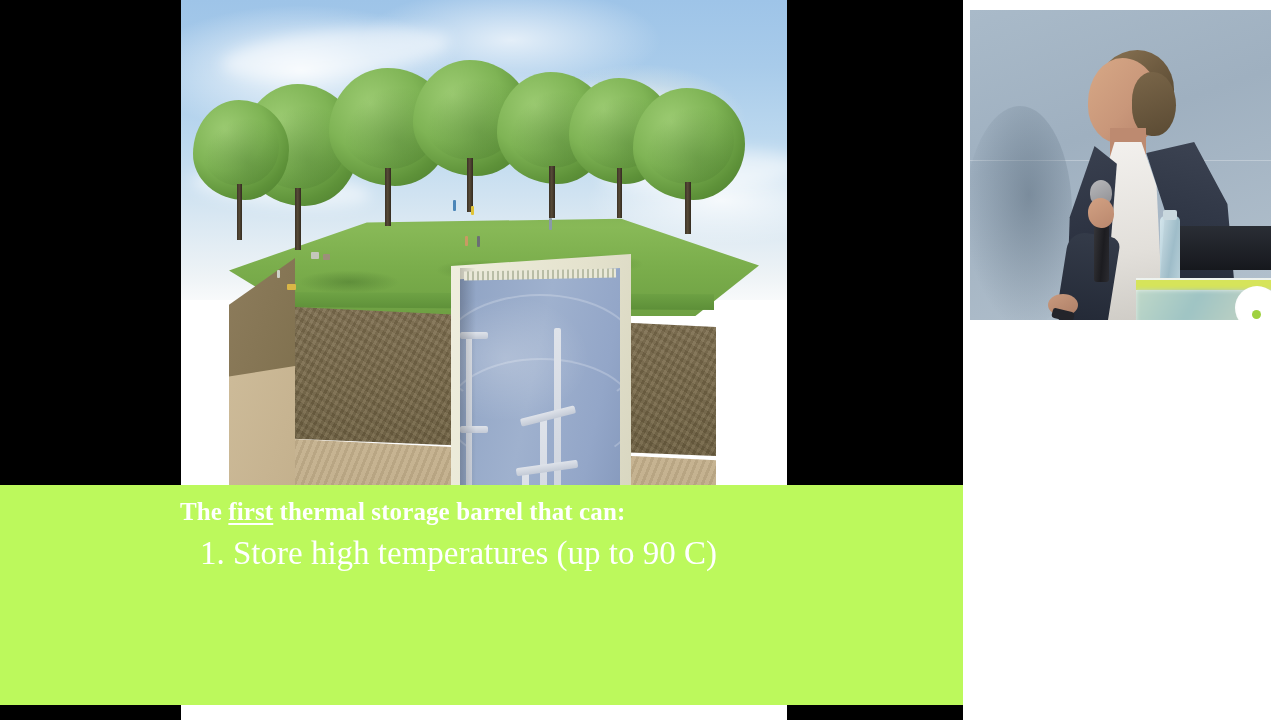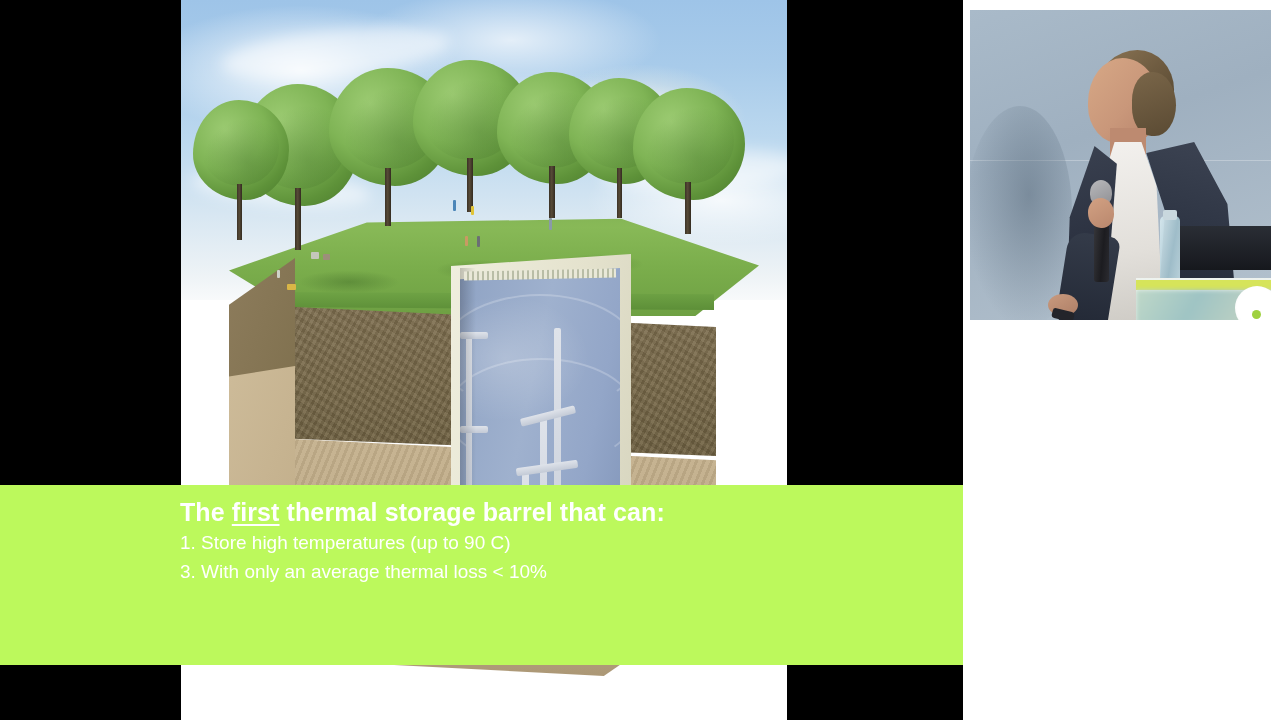--- a/index.html
+++ b/index.html
@@ -201,39 +201,41 @@
     position: absolute;
     left: 279px; top: 72px;
     width: 16px; height: 376px;
     background: linear-gradient(90deg, rgba(0,0,0,.20), rgba(0,0,0,0));
   }
 
   
   .caption-band {
     position: absolute;
     left: 0; top: 485px;
-    width: 963px; height: 180px;
+    width: 963px; height: 220px;
     background: #bcf95c;
     padding: 12px 0 14px 180px;
+    font-family: Liberation Serif, serif;
   }
   .caption-title {
     color: #ffffff;
     font-size: 25px;
     font-weight: bold;
     letter-spacing: .1px;
     line-height: 1.22;
     white-space: nowrap;
   }
   .caption-title u { text-decoration: underline; text-underline-offset: 3px; }
   .caption-line {
     color: #ffffff;
-    font-size: 19px;
+    font-size: 33px;
     font-weight: 400;
     line-height: 1.56;
     white-space: nowrap;
+    margin-left: 20px;
   }
 
   
   .video-pane {
     position: absolute;
     left: 963px; top: 0;
     width: 317px; height: 720px;
     background: #ffffff;
   }
   .video-frame {
@@ -497,21 +499,20 @@
       </div>
 
     </div>
 
     <div class="letterbox left"></div>
     <div class="letterbox right"></div>
 
     <div class="caption-band">
       <div class="caption-title"><span>The </span><u>first</u><span> thermal storage barrel that can:</span></div>
       <div class="caption-line">1. Store high temperatures (up to 90 C)</div>
-      <div class="caption-line">3. With only an average thermal loss &lt; 10%</div>
     </div>
   </div>
 
   <div class="video-pane">
     <div class="video-frame">
       <div class="video-inner">
         <div class="wall-line" style="top:150px;"></div>
         <div class="wall-shadow"></div>
 
         <div class="spk-hair"></div>

